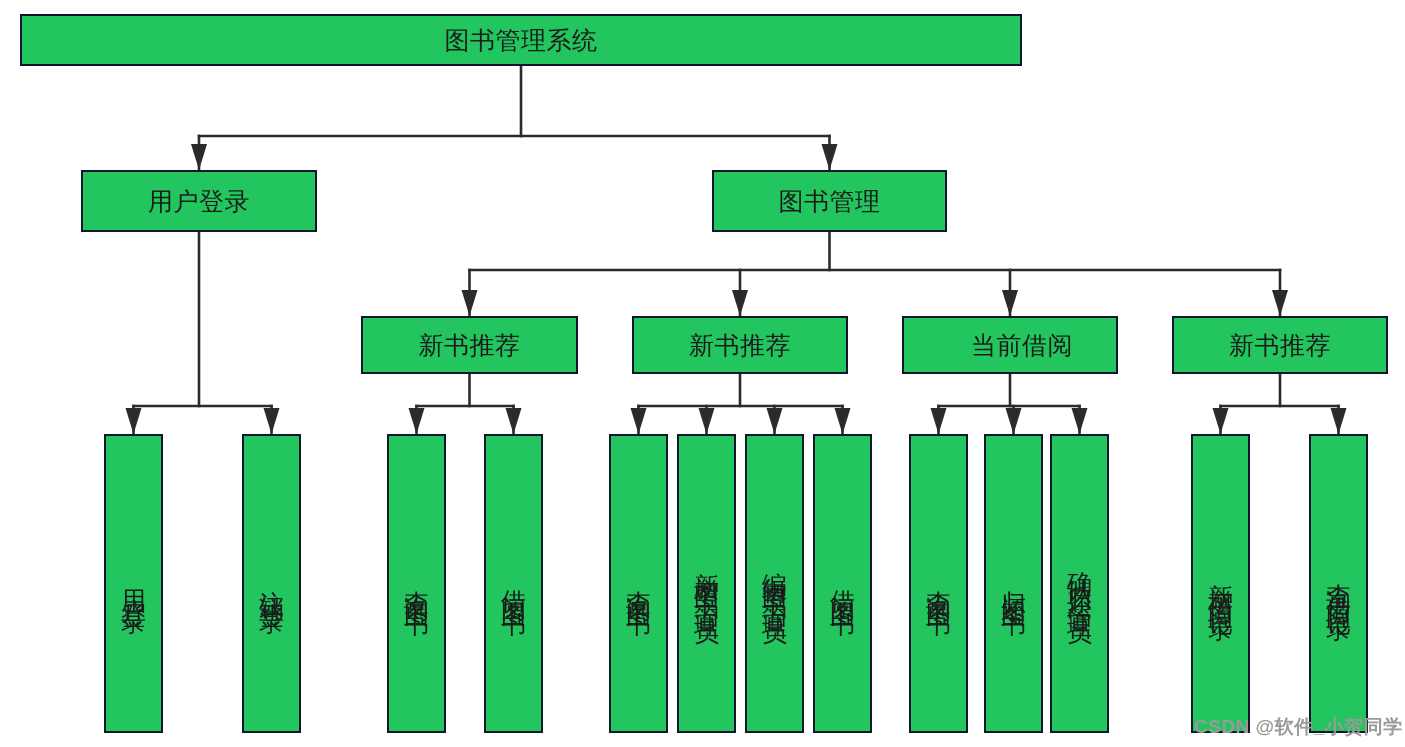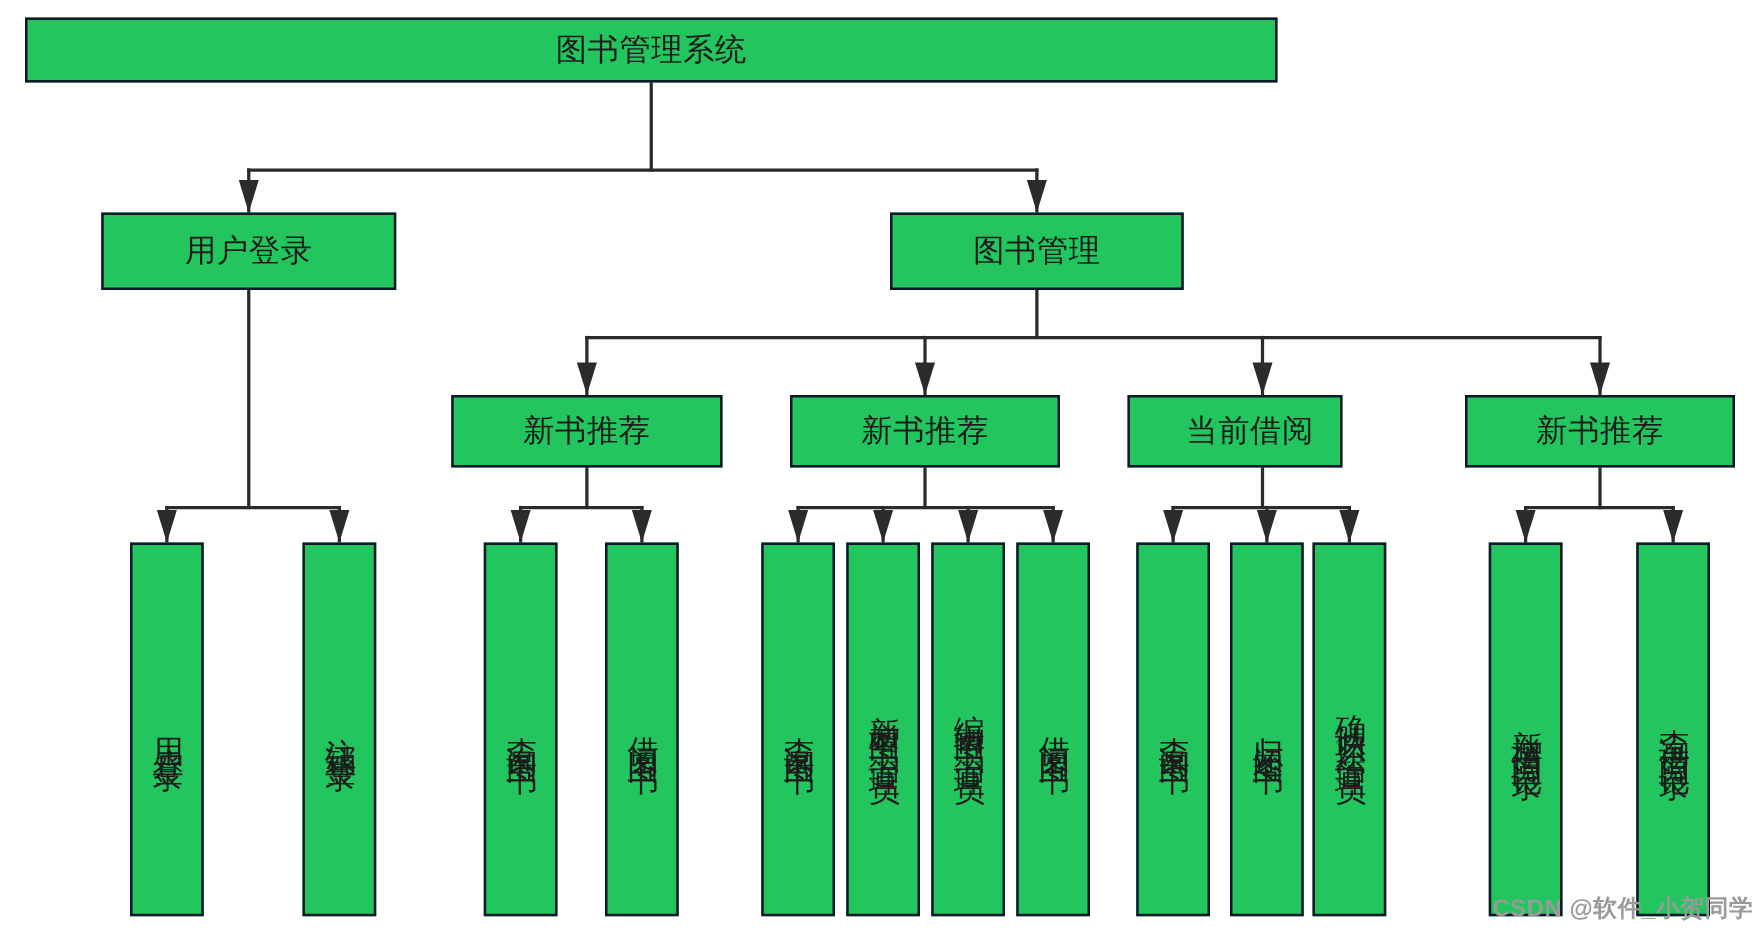--- a/index.html
+++ b/index.html
@@ -134,21 +134,21 @@
       </div>
       <div class="node horizontal" style="left: 712px; top: 170px; width: 235px; height: 62px;">
         <span class="node-label">图书管理</span>
       </div>
       <div class="node horizontal" style="left: 361px; top: 316px; width: 217px; height: 58px;">
         <span class="node-label">新书推荐</span>
       </div>
       <div class="node horizontal" style="left: 632px; top: 316px; width: 216px; height: 58px;">
         <span class="node-label">新书推荐</span>
       </div>
-      <div class="node horizontal" style="left: 902px; top: 316px; width: 172px; height: 58px; padding-left: 24px;">
+      <div class="node horizontal" style="left: 902px; top: 316px; width: 216px; height: 58px; padding-left: 24px;">
         <span class="node-label">当前借阅</span>
       </div>
       <div class="node horizontal" style="left: 1172px; top: 316px; width: 216px; height: 58px;">
         <span class="node-label">新书推荐</span>
       </div>
       <div class="node vertical" style="left: 104px; top: 434px; width: 59px; height: 299px;">
         <span class="node-label">用户登录</span>
       </div>
       <div class="node vertical" style="left: 242px; top: 434px; width: 59px; height: 299px;">
         <span class="node-label">注销登录</span>

